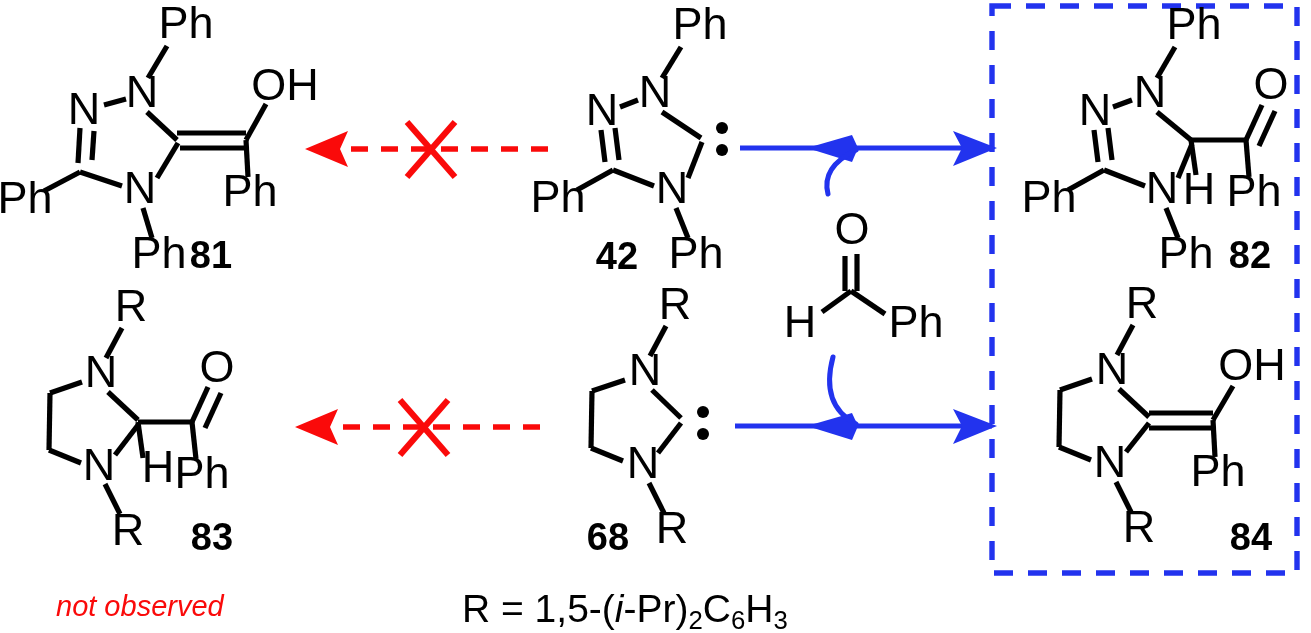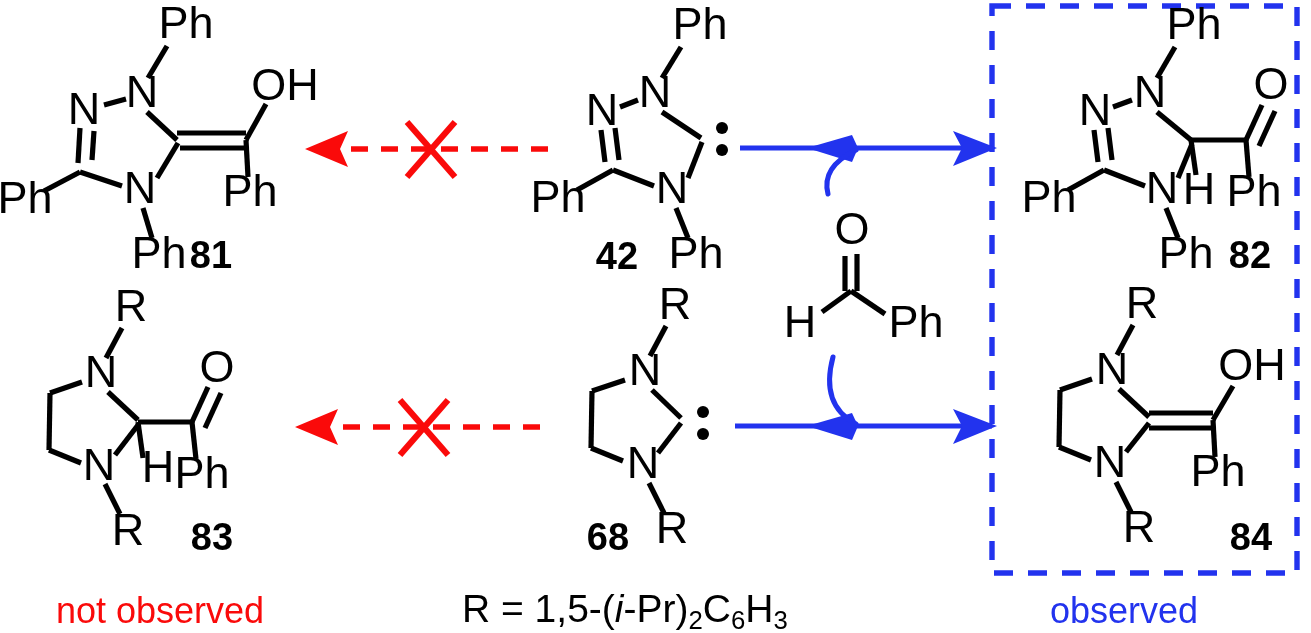--- a/index.html
+++ b/index.html
@@ -93,22 +93,23 @@
   }
   
   .caption {
     position: absolute;
     font-family: "Liberation Sans", sans-serif;
     white-space: nowrap;
   }
   #caption-not-observed {
     left: 56px;
     top: 590px;
-    font-size: 36px;
+    font-size: 29px;
     color: #fa0a0a;
+    font-style: italic;
   }
   #caption-observed {
     left: 1050px;
     top: 590px;
     font-size: 36px;
     color: #2233ee;
   }
   #caption-r-definition {
     left: 462px;
     top: 587px;
@@ -338,17 +339,16 @@
       <polygon class="arrowhead-blue" points="858,426 852,413 807,426 852,440"></polygon>
       <polygon class="arrowhead-blue" points="997,426 953,409 962,426 953,444"></polygon>
 
       <path class="curve-blue" d="M 833 357 Q 820 405 856 424"></path>
     </g>
 
   </svg>
 
   <div class="caption" id="caption-not-observed">not observed</div>
 
-  <div class="caption" id="caption-observed">observed</div>
 
   <div class="caption" id="caption-r-definition"><span>R = 1,5-(</span><span class="ital">i</span><span>-Pr)</span><sub>2</sub><span>C</span><sub>6</sub><span>H</span><sub>3</sub></div>
 
 </div>
 
 </body></html>

